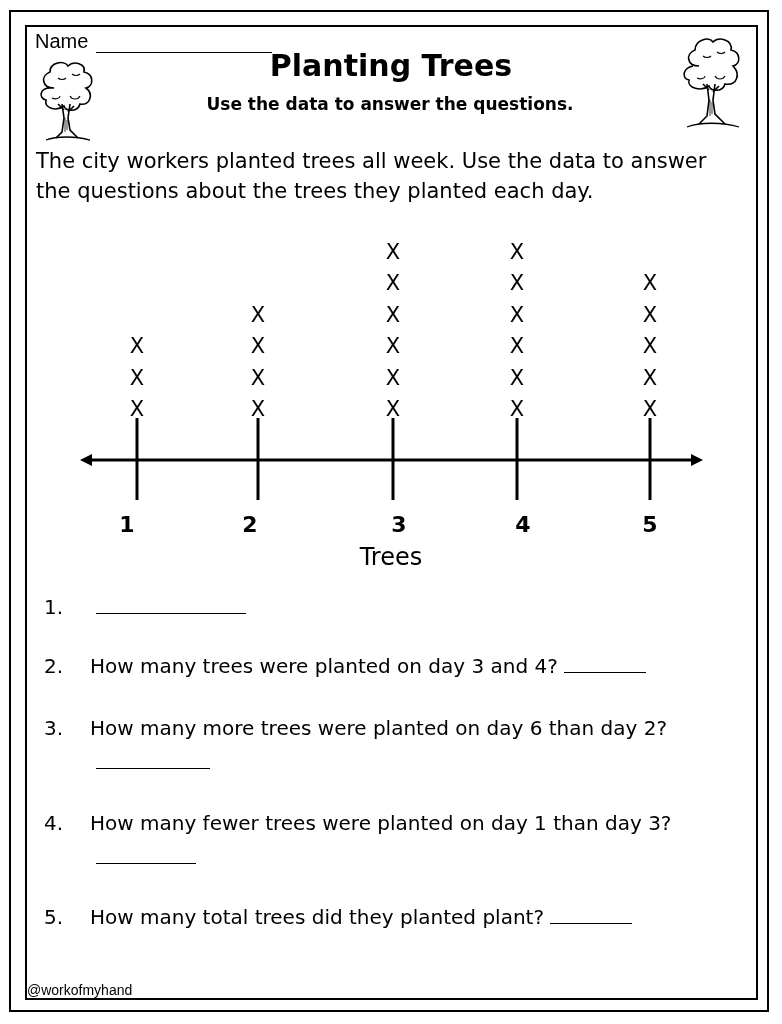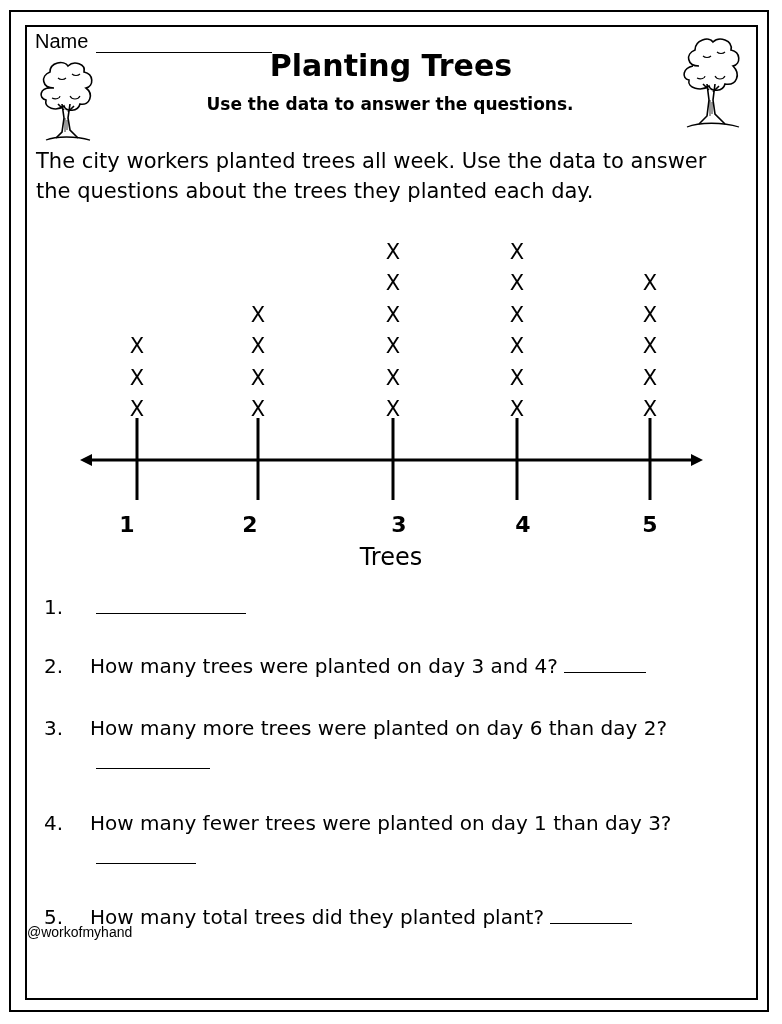--- a/index.html
+++ b/index.html
@@ -16,21 +16,21 @@
     .tree-right { left: 679px; top: 34px; width: 66px; height: 98px; }
     .intro { position: absolute; left: 36px; top: 146px; width: 700px; font-size: 21px; line-height: 30px; }
     .chart { position: absolute; left: 0; top: 0; width: 782px; height: 600px; }
     .xmark { position: absolute; font-size: 21px; line-height: 21px; width: 24px; text-align: center; transform: translateX(-12px); font-family: "DejaVu Sans", sans-serif; }
     .tick-label { position: absolute; top: 512px; font-size: 22px; font-weight: bold; width: 30px; text-align: center; transform: translateX(-15px); }
     .axis-label { position: absolute; left: 0; width: 782px; top: 543px; text-align: center; font-size: 24px; }
     .q { position: absolute; left: 44px; width: 700px; font-size: 20px; line-height: 34px; }
     .q-num { position: absolute; left: 0; top: 0; }
     .q-text { position: absolute; left: 46px; top: 0; width: 660px; }
     .blank { display: inline-block; border-bottom: 1.5px solid #000; height: 18px; vertical-align: baseline; margin-left: 6px; }
-    .footer { position: absolute; left: 27px; top: 924px; font-family: "Liberation Sans", sans-serif; font-size: 14px; }
+    .footer { position: absolute; left: 27px; top: 982px; font-family: "Liberation Sans", sans-serif; font-size: 14px; }
   </style>
 </head>
 <body>
 
 <div class="outer-frame"></div>
 <div class="inner-frame"></div>
 
 <div class="name-label">Name</div>
 <div class="name-line"></div>
 

